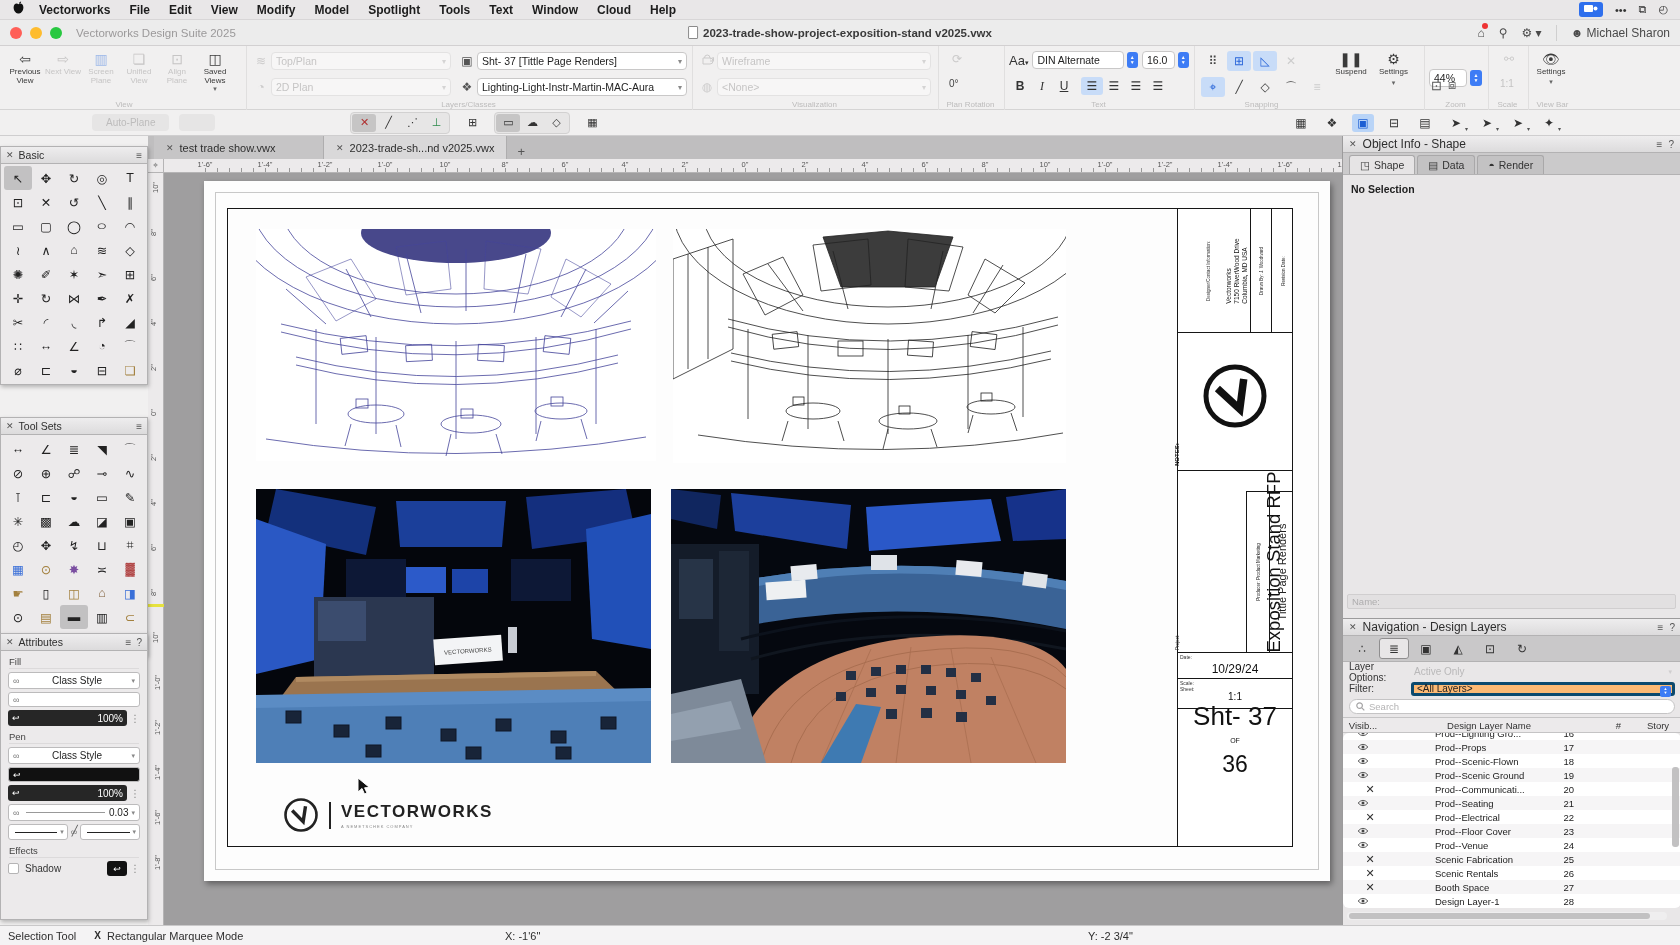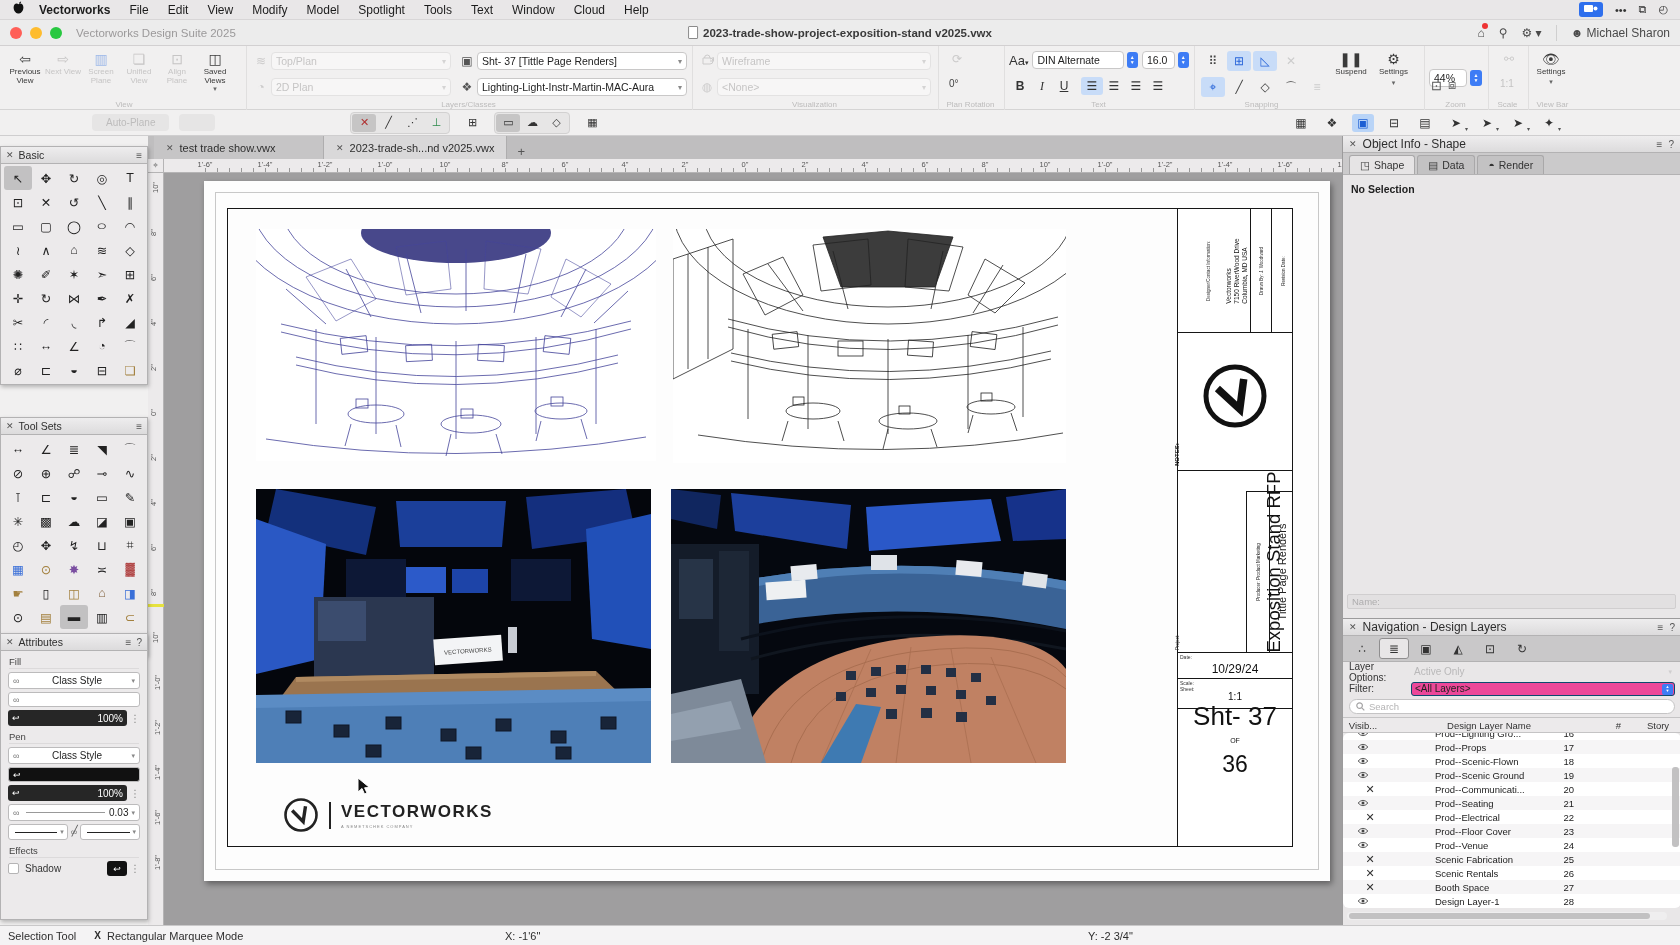--- a/index.html
+++ b/index.html
@@ -1,21 +1,21 @@
 <!DOCTYPE html>
 <html><head>
 <meta charset="utf-8">
 <style>
   html,body{margin:0;padding:0;background:#555;}
   *{box-sizing:border-box;font-family:"Liberation Sans",sans-serif;-webkit-font-smoothing:antialiased;}
   #stage{position:relative;width:1680px;height:945px;background:#f1f0f0;overflow:hidden;}
   
   #menubar{position:absolute;left:0;top:0;width:1680px;height:20px;background:#e9e7e8;display:flex;align-items:center;padding:0 12px;font-size:12px;color:#1c1c1c;border-bottom:1px solid #d8d6d7;}
   #menu-items{display:flex;gap:19px;margin-left:14px;}
-  .mi{cursor:default;} .mi.b{font-weight:bold;}
+  .mi{cursor:default;font-weight:bold;} .mi.b{font-weight:bold;}
   #menubar-right{margin-left:auto;display:flex;align-items:center;gap:12px;}
   .mb-pill{width:24px;height:15px;background:#2f6fed;border-radius:3px;display:flex;align-items:center;justify-content:center;}
   .mb-ico{color:#333;font-size:11px;}
   
   #titlebar{position:absolute;left:0;top:20px;width:1680px;height:26px;background:#ececec;border-bottom:1px solid #d2d0d1;display:flex;align-items:center;padding:0 10px;}
   .tl{width:12px;height:12px;border-radius:50%;margin-right:8px;}
   #app-title{color:#9b999a;font-size:11.5px;margin-left:6px;}
   #doc-title{position:absolute;left:50%;transform:translateX(-50%);font-size:11.5px;font-weight:bold;color:#3a3a3a;display:flex;align-items:center;gap:5px;}
   .doc-ico{width:10px;height:13px;border:1px solid #8a8a8a;border-radius:1px;background:#fff;}
   #titlebar-right{margin-left:auto;display:flex;align-items:center;gap:14px;font-size:12px;color:#4a4a4a;}
@@ -133,21 +133,21 @@
   #no-sel{font-size:10.5px;font-weight:bold;color:#222;margin:8px 8px;}
   #name-row{position:absolute;left:4px;right:4px;top:458px;height:15px;background:#e2e0e1;border:1px solid #d0cecf;border-radius:2px;font-size:9.5px;color:#aeadae;display:flex;align-items:center;padding:0 4px;}
   #nav{position:absolute;left:0;top:482px;width:338px;height:307px;border-top:1px solid #9c9b9c;background:#e9e7e8;}
   #nav-tabs{height:26px;background:#c9c8c9;display:flex;align-items:center;padding:2px 4px;gap:2px;border-bottom:1px solid #b3b2b3;}
   .ntab{width:30px;height:21px;display:flex;align-items:center;justify-content:center;font-size:12px;color:#333;border-radius:3px;}
   .ntab.active{background:#e8e6e7;border:1px solid #8f8e8f;}
   .nrow{display:flex;align-items:center;font-size:10px;color:#333;margin:2px 6px;height:15px;}
   .nrow .lab{width:62px;}
   .nval{flex:1;height:14px;display:flex;align-items:center;font-size:10px;border-radius:3px;padding:0 3px;position:relative;}
   .nval.dis{color:#b9b8b9;}
-  .nval.field{background:#ec4899;border:1px solid #0c4a6e;color:#222;}
+  .nval.field{background:#fdba74;border:3px solid #0c4a6e;color:#222;}
   .minibluestep{position:absolute;right:1px;top:1px;width:11px;height:11px;background:#3d7cf5;border-radius:2px;color:#fff;font-size:4px;line-height:4px;display:flex;flex-direction:column;align-items:center;justify-content:center;}
   #nav-search{margin:3px 6px;height:15px;background:#fff;border:1px solid #c5c4c5;border-radius:8px;display:flex;align-items:center;padding:0 6px;font-size:9.5px;color:#b5b4b5;gap:4px;}
   #nav-thead{display:flex;font-size:9.5px;color:#333;background:#eceaeb;border-top:1px solid #c5c4c5;border-bottom:1px solid #c5c4c5;height:16px;align-items:center;margin-top:3px;}
   #nav-rows{height:175px;overflow:hidden;background:#fff;position:relative;border-radius:6px;}
   .lrow{display:flex;align-items:center;height:14px;font-size:9.5px;color:#222;}
   .lrow:nth-child(even){background:#f6f5f6;}
   .lrow .vis{width:40px;display:flex;justify-content:center;}
   .lrow .nm{width:165px;padding-left:52px;}
   .lrow .num{width:26px;text-align:right;}
   .xmark{font-size:11px;color:#333;font-weight:300;margin-left:14px;}

